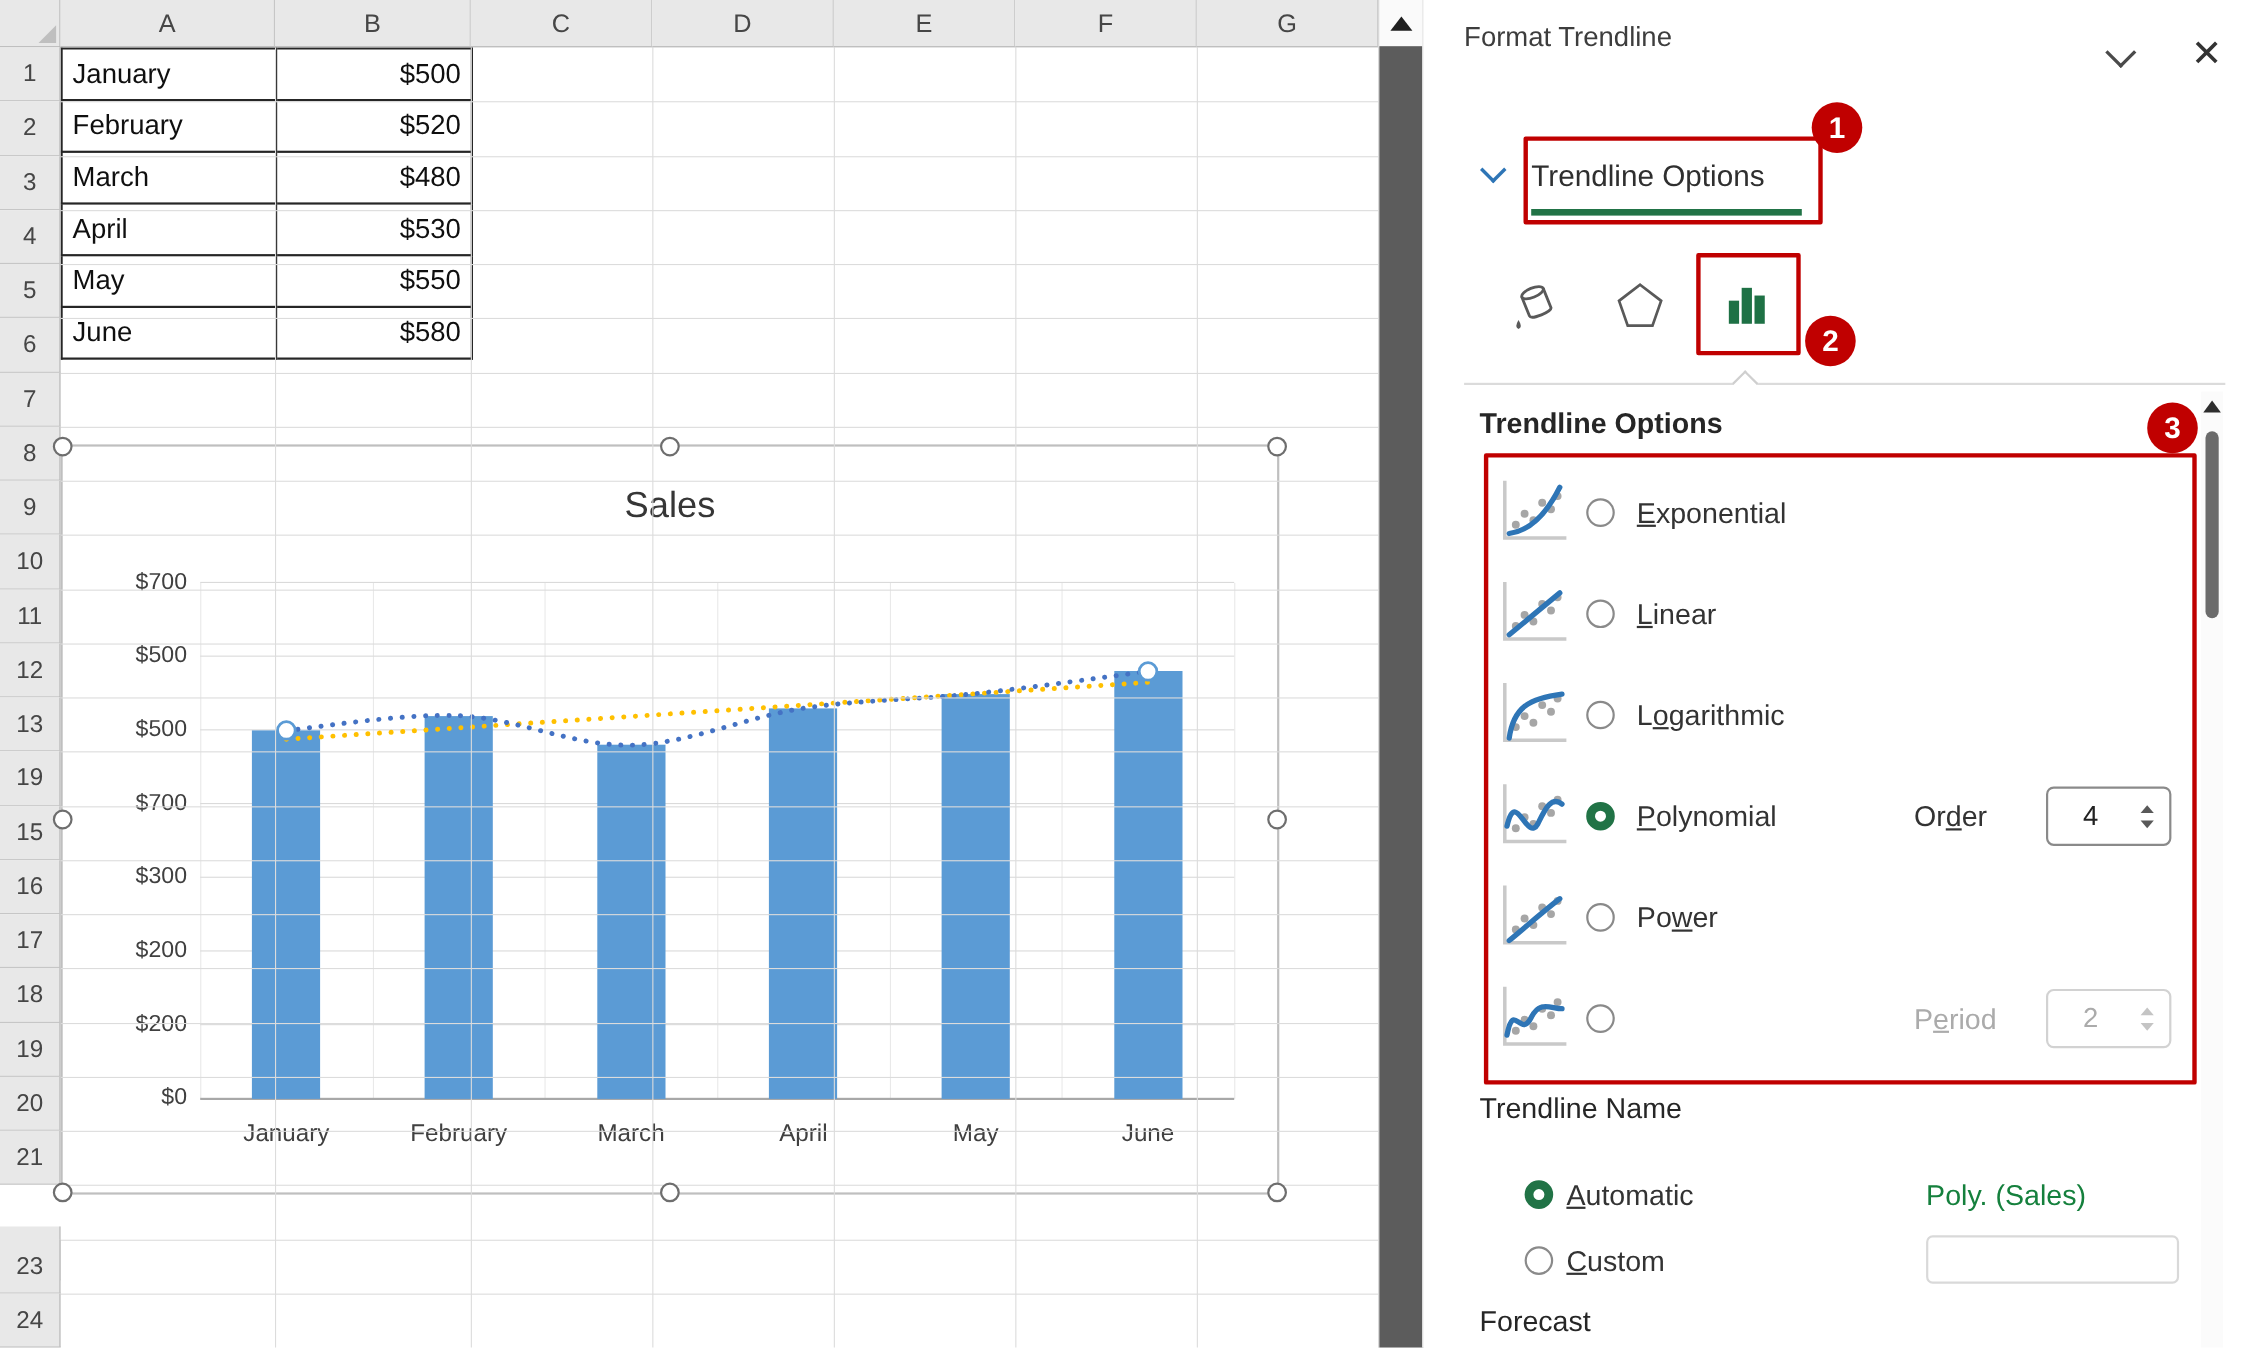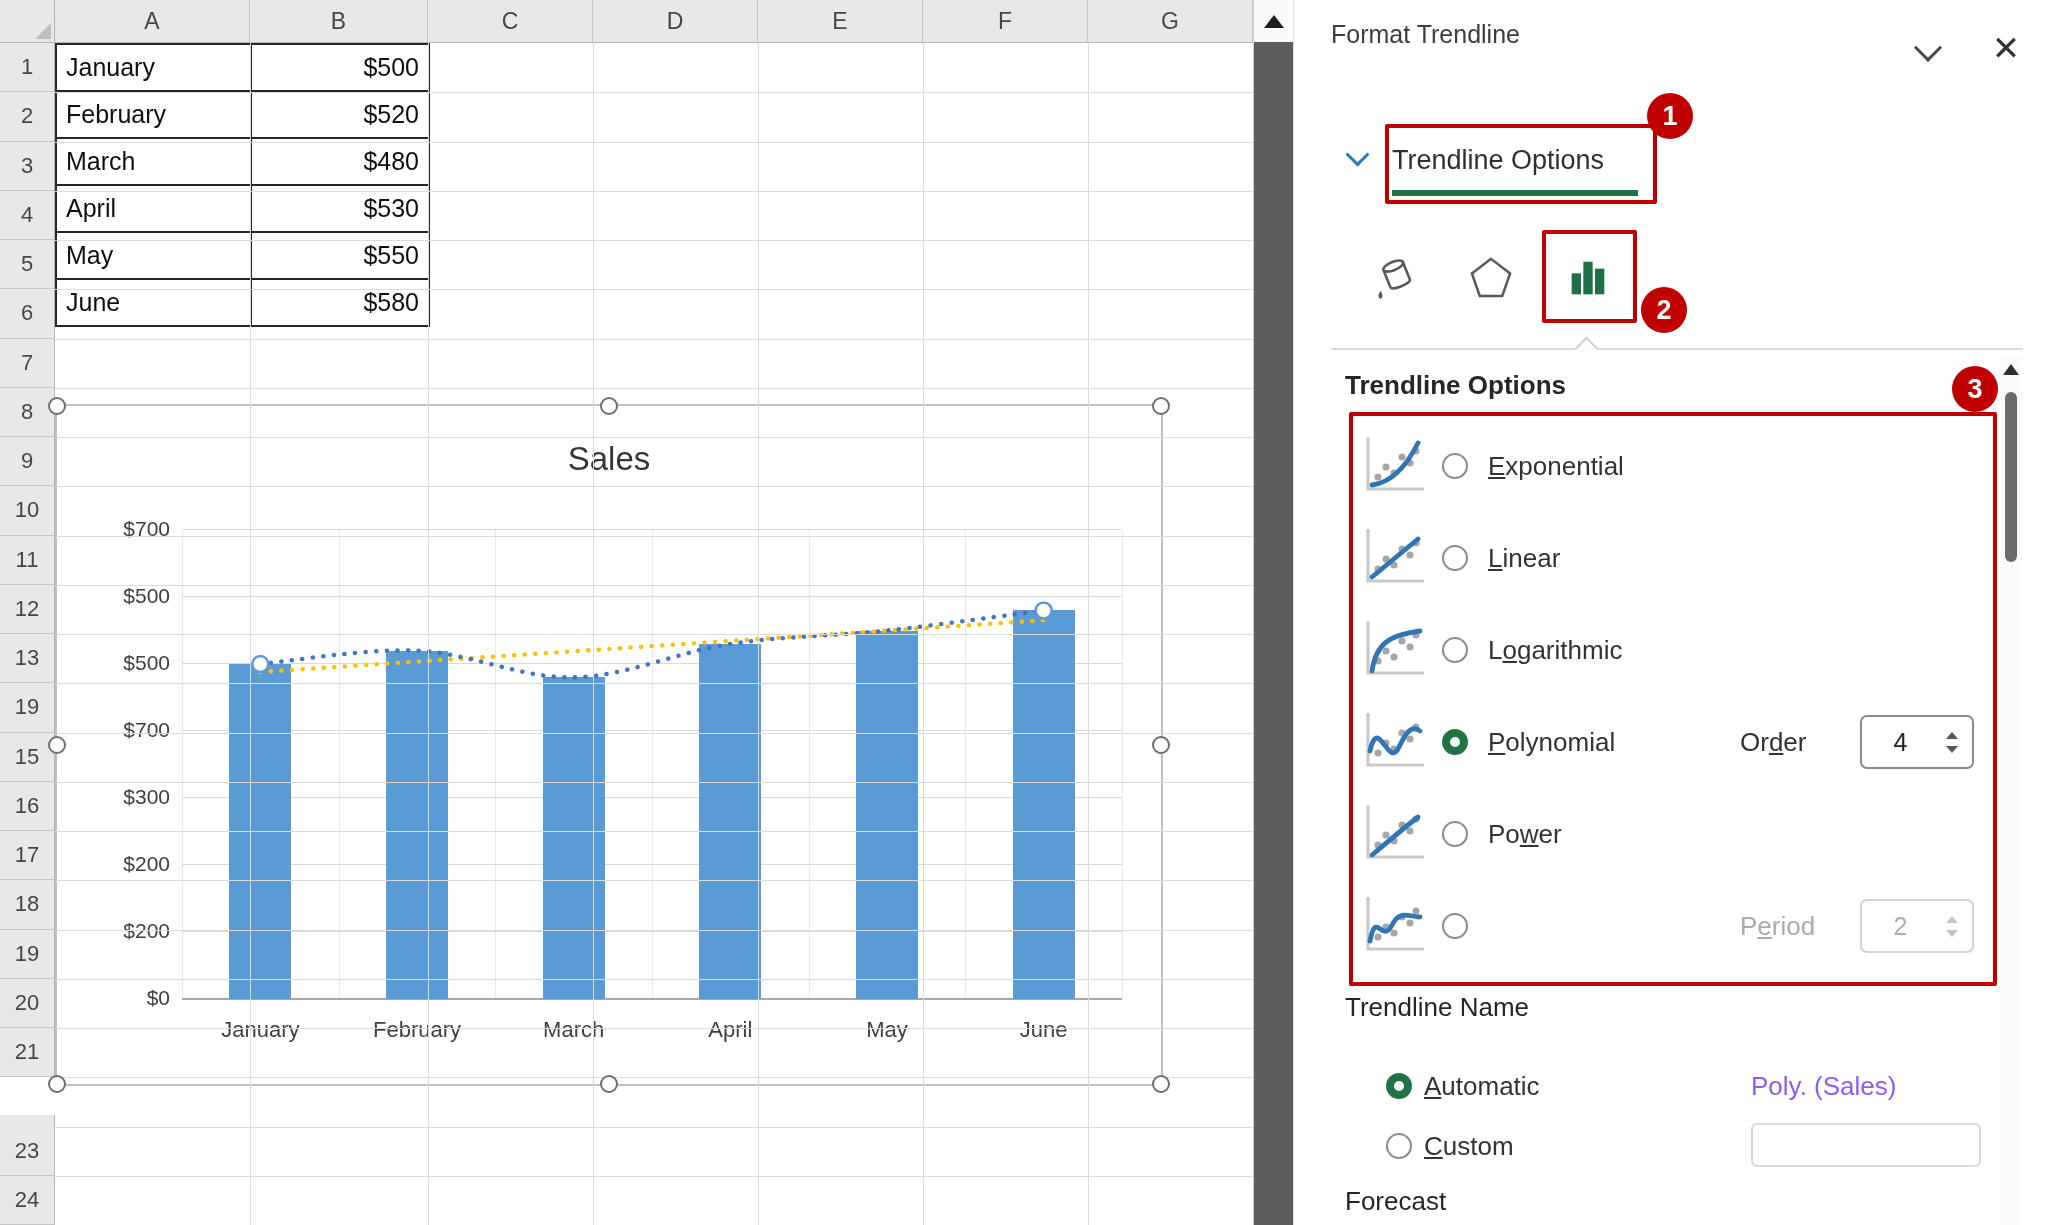--- a/index.html
+++ b/index.html
@@ -62,21 +62,21 @@
   .spin.dis{border-color:#D2D2D2;}
   .spin .val{flex:1;text-align:center;font-size:25px;color:#222;}
   .spin.dis .val{color:#ABABAB;}
   .spin .arrows{width:26px;display:flex;flex-direction:column;align-items:center;gap:7px;padding-right:7px;}
   .tri-u{width:0;height:0;border-left:6px solid transparent;border-right:6px solid transparent;border-bottom:7px solid #595959;}
   .tri-d{width:0;height:0;border-left:6px solid transparent;border-right:6px solid transparent;border-top:7px solid #595959;}
   .spin.dis .tri-u{border-bottom-color:#C4C4C4;}
   .spin.dis .tri-d{border-top-color:#C4C4C4;}
   #name-hdr{position:absolute;left:51px;top:992px;font-size:26px;color:#262626;}
   .nm-label{position:absolute;left:130px;height:52px;display:flex;align-items:center;font-size:26px;color:#333;}
-  .nm-value{position:absolute;left:457px;height:52px;display:flex;align-items:center;font-size:26px;color:#8b5cf6;}
+  .nm-value{position:absolute;left:457px;height:52px;display:flex;align-items:center;font-size:26px;color:#15803d;}
   .nm-input{position:absolute;left:457px;width:230px;height:44px;border:2px solid #D9D9D9;border-radius:6px;background:#fff;box-sizing:border-box;font-size:24px;padding:0 10px;font-family:"Liberation Sans",sans-serif;}
   #forecast-hdr{position:absolute;left:51px;top:1186px;font-size:26px;color:#262626;}
   #pscroll{position:absolute;left:707px;top:356px;width:20px;height:869px;background:#FBFBFB;}
   #pscroll .p-arrow{width:0;height:0;border-left:8px solid transparent;border-right:8px solid transparent;border-bottom:11px solid #2e2e2e;margin:8px auto 0 auto;}
   #pscroll .p-thumb{position:absolute;left:4px;top:36px;width:12px;height:170px;background:#6B6B6B;border-radius:6px;}
 </style>
 </head>
 <body>
 
 <div id="sheet">

